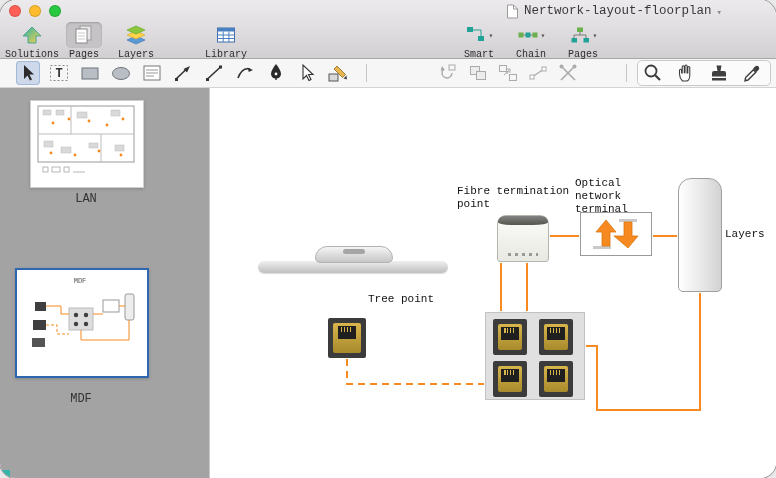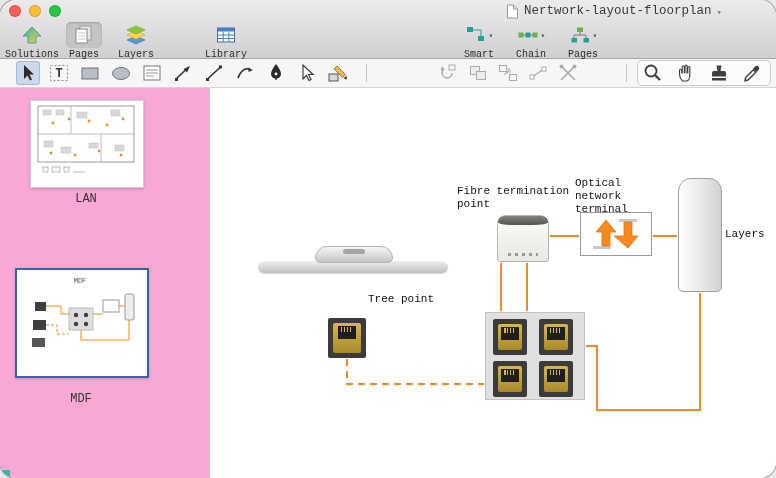--- a/index.html
+++ b/index.html
@@ -33,21 +33,21 @@
     position:absolute;left:0;top:59px;width:776px;height:29px;
     background:#f6f6f6;border-bottom:1px solid #d4d4d4;box-sizing:border-box;
   }
   .tool{position:absolute;top:2px;width:24px;height:24px;border-radius:4px;display:flex;align-items:center;justify-content:center;}
   .tool.selected{background:#cdd9eb;box-shadow:inset 0 0 0 1px #a3b9d8;}
   .tool-sep{position:absolute;top:5px;width:1px;height:18px;background:#c6c6c6;}
   .tool-group-box{position:absolute;left:637px;top:1px;width:134px;height:26px;border:1px solid #c9c9c9;border-radius:5px;background:#fbfbfb;box-sizing:border-box;}
   
   .sidebar{
     position:absolute;left:0;top:88px;width:210px;height:390px;
-    background:#f9a8d4;border-right:1px solid #c8c8c8;box-sizing:border-box;
+    background:#a3a3a3;border-right:1px solid #c8c8c8;box-sizing:border-box;
   }
   .thumb{position:absolute;background:#fff;box-shadow:0 1px 3px rgba(0,0,0,.18);}
   .thumb-lan{left:30px;top:12px;width:112px;height:86px;border:1px solid #cfcfcf;}
   .thumb-mdf{left:15px;top:180px;width:130px;height:106px;border:2px solid #2f66b0;}
   .thumb-label{position:absolute;font-size:12px;color:#333;text-align:center;}
   .lan-label{left:30px;top:104px;width:112px;}
   .mdf-label{left:15px;top:304px;width:132px;}
   .corner-chip{position:absolute;left:0;top:470px;width:10px;height:8px;background:#33b5aa;}
   
   .canvas{position:absolute;left:211px;top:88px;width:565px;height:390px;background:#ffffff;}

